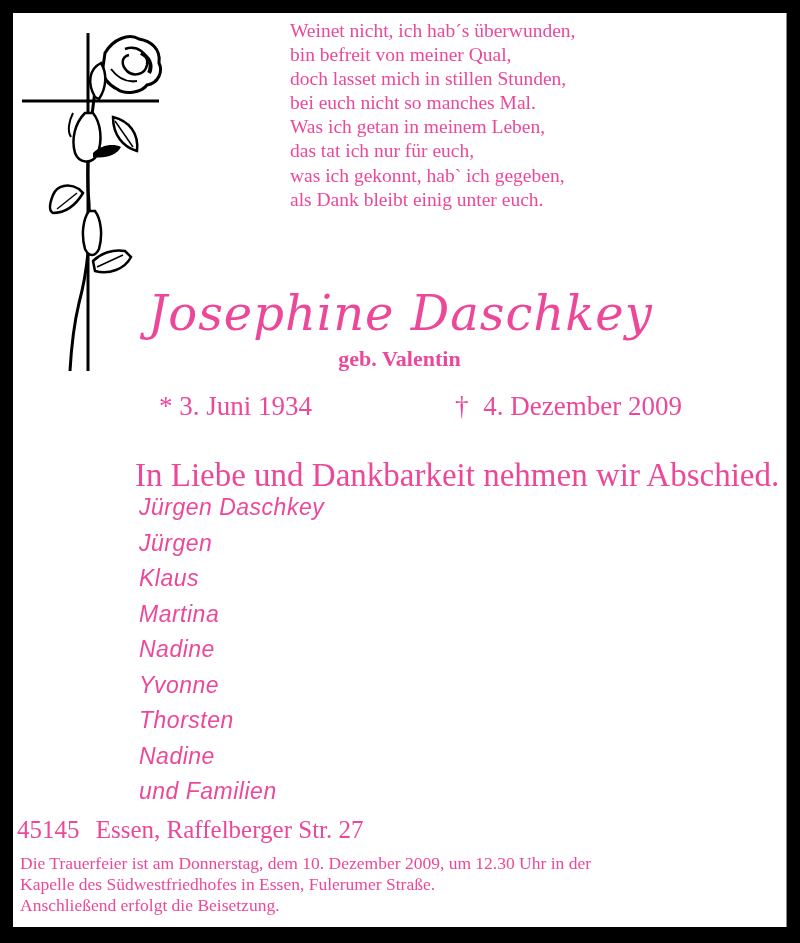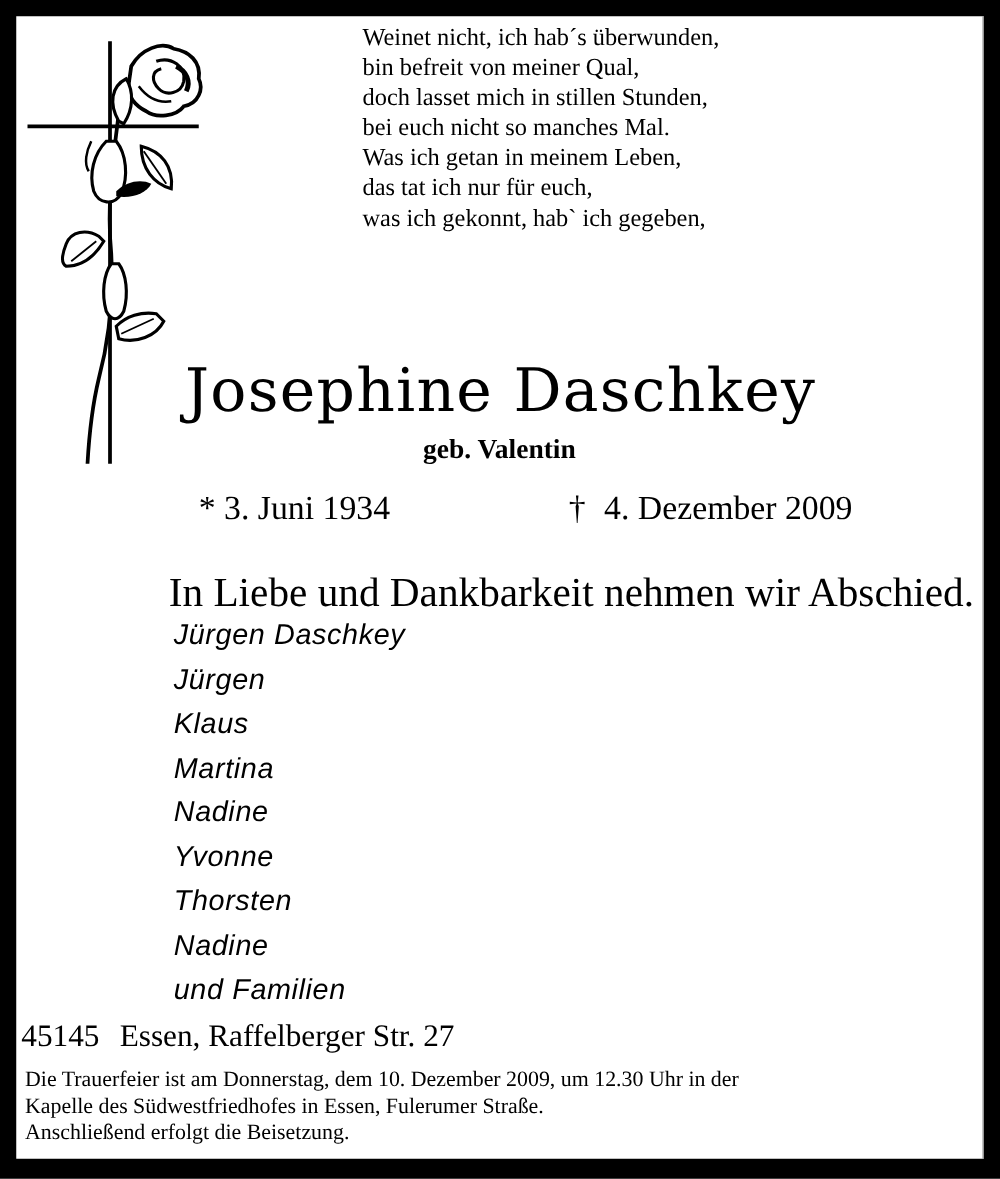--- a/index.html
+++ b/index.html
@@ -1,25 +1,25 @@
 <!DOCTYPE html>
 <html><head>
 <meta charset="utf-8">
 <style>
   html, body { margin:0; padding:0; }
   body { width:800px; height:943px; background:#000; position:relative; overflow:hidden; }
   .card {
     position:absolute; left:13px; top:13px; width:773px; height:914px;
     background:#fff; border-right:1px solid #888;
-    font-family:"Liberation Serif", "DejaVu Serif", serif; color:#000000;
+    font-family:"Liberation Serif", "DejaVu Serif", serif; color:#ec4899;
   }
   .art { position:absolute; left:0; top:0; width:160px; height:380px; }
   .poem { position:absolute; left:277px; top:6px; font-size:19.5px; line-height:24.1px; }
   .poem div { white-space:nowrap; }
-  .name { position:absolute; left:135px; top:270px; width:630px; font-size:48px; line-height:60px; white-space:nowrap; font-family:"DejaVu Serif", serif; letter-spacing:1px; }
+  .name { position:absolute; left:135px; top:270px; width:630px; font-size:48px; line-height:60px; white-space:nowrap; font-family:"DejaVu Serif", serif; font-style:italic; letter-spacing:1px; }
   .maiden { position:absolute; left:0; width:773px; top:333px; text-align:center; font-weight:bold; font-size:22px; box-sizing:border-box; }
   .dates { position:absolute; top:378px; font-size:27px; white-space:nowrap; }
   .born { left:146px; }
   .died { left:442px; }
   .farewell { position:absolute; left:122px; top:444px; font-size:33px; white-space:nowrap; }
   .mourners { position:absolute; left:126px; top:477px; }
   .mourners div { font-family:Liberation Sans, sans-serif; font-style:italic; font-size:23px; line-height:35.5px; white-space:nowrap; letter-spacing:0.5px; }
   .address { position:absolute; left:4px; top:803px; font-size:25px; white-space:nowrap; }
   .address .zip { margin-right:10px; }
   .service { position:absolute; left:7px; top:840px; font-size:17.5px; line-height:21px; }
@@ -62,20 +62,21 @@
   </svg>
 
   <div class="poem">
     <div>Weinet nicht, ich hab´s überwunden,</div>
     <div>bin befreit von meiner Qual,</div>
     <div>doch lasset mich in stillen Stunden,</div>
     <div>bei euch nicht so manches Mal.</div>
     <div>Was ich getan in meinem Leben,</div>
     <div>das tat ich nur für euch,</div>
     <div>was ich gekonnt, hab` ich gegeben,</div>
+    <div>als Dank bleibt einig unter euch.</div>
   </div>
 
   <div class="name">Josephine Daschkey</div>
   <div class="maiden">geb. Valentin</div>
 
   <div class="dates born">
     <span>*</span>
     <span>3. Juni 1934</span>
   </div>
   <div class="dates died">

